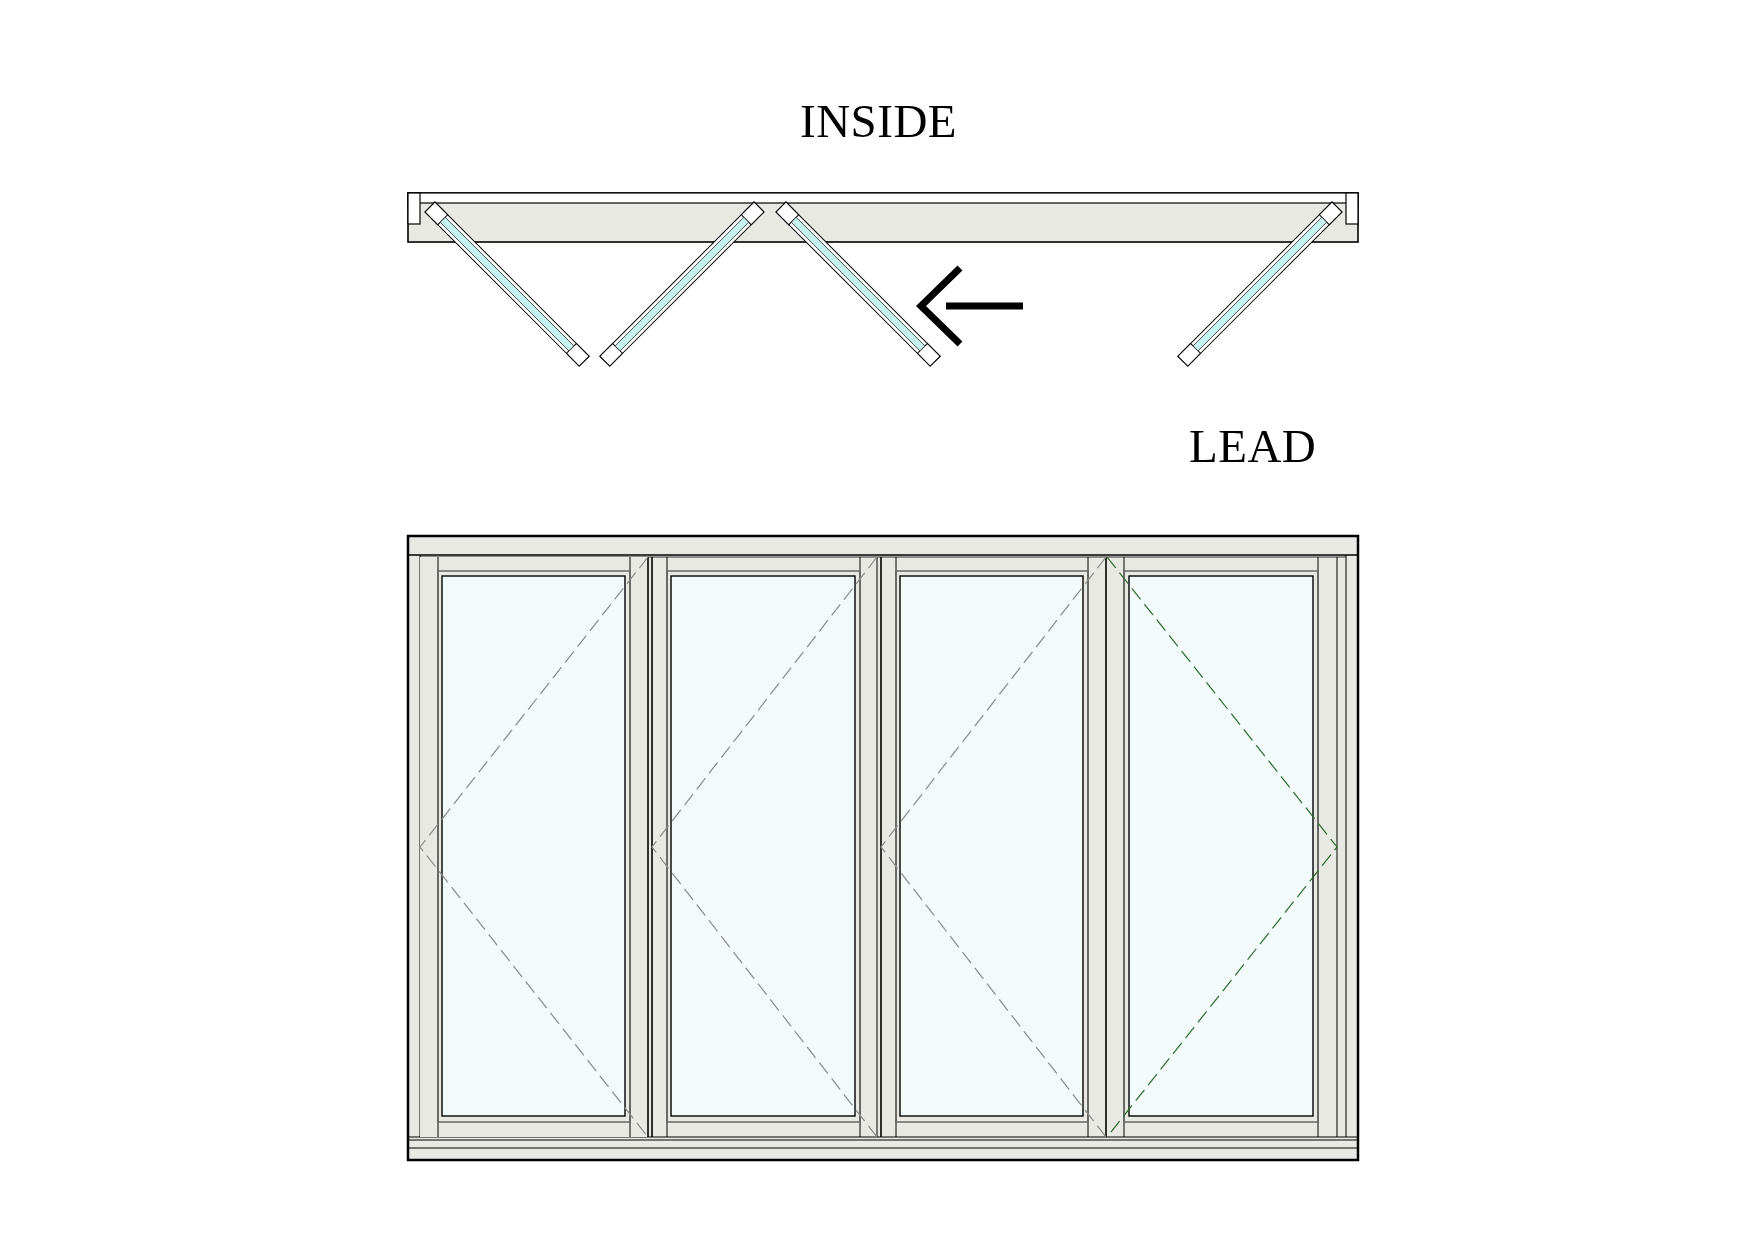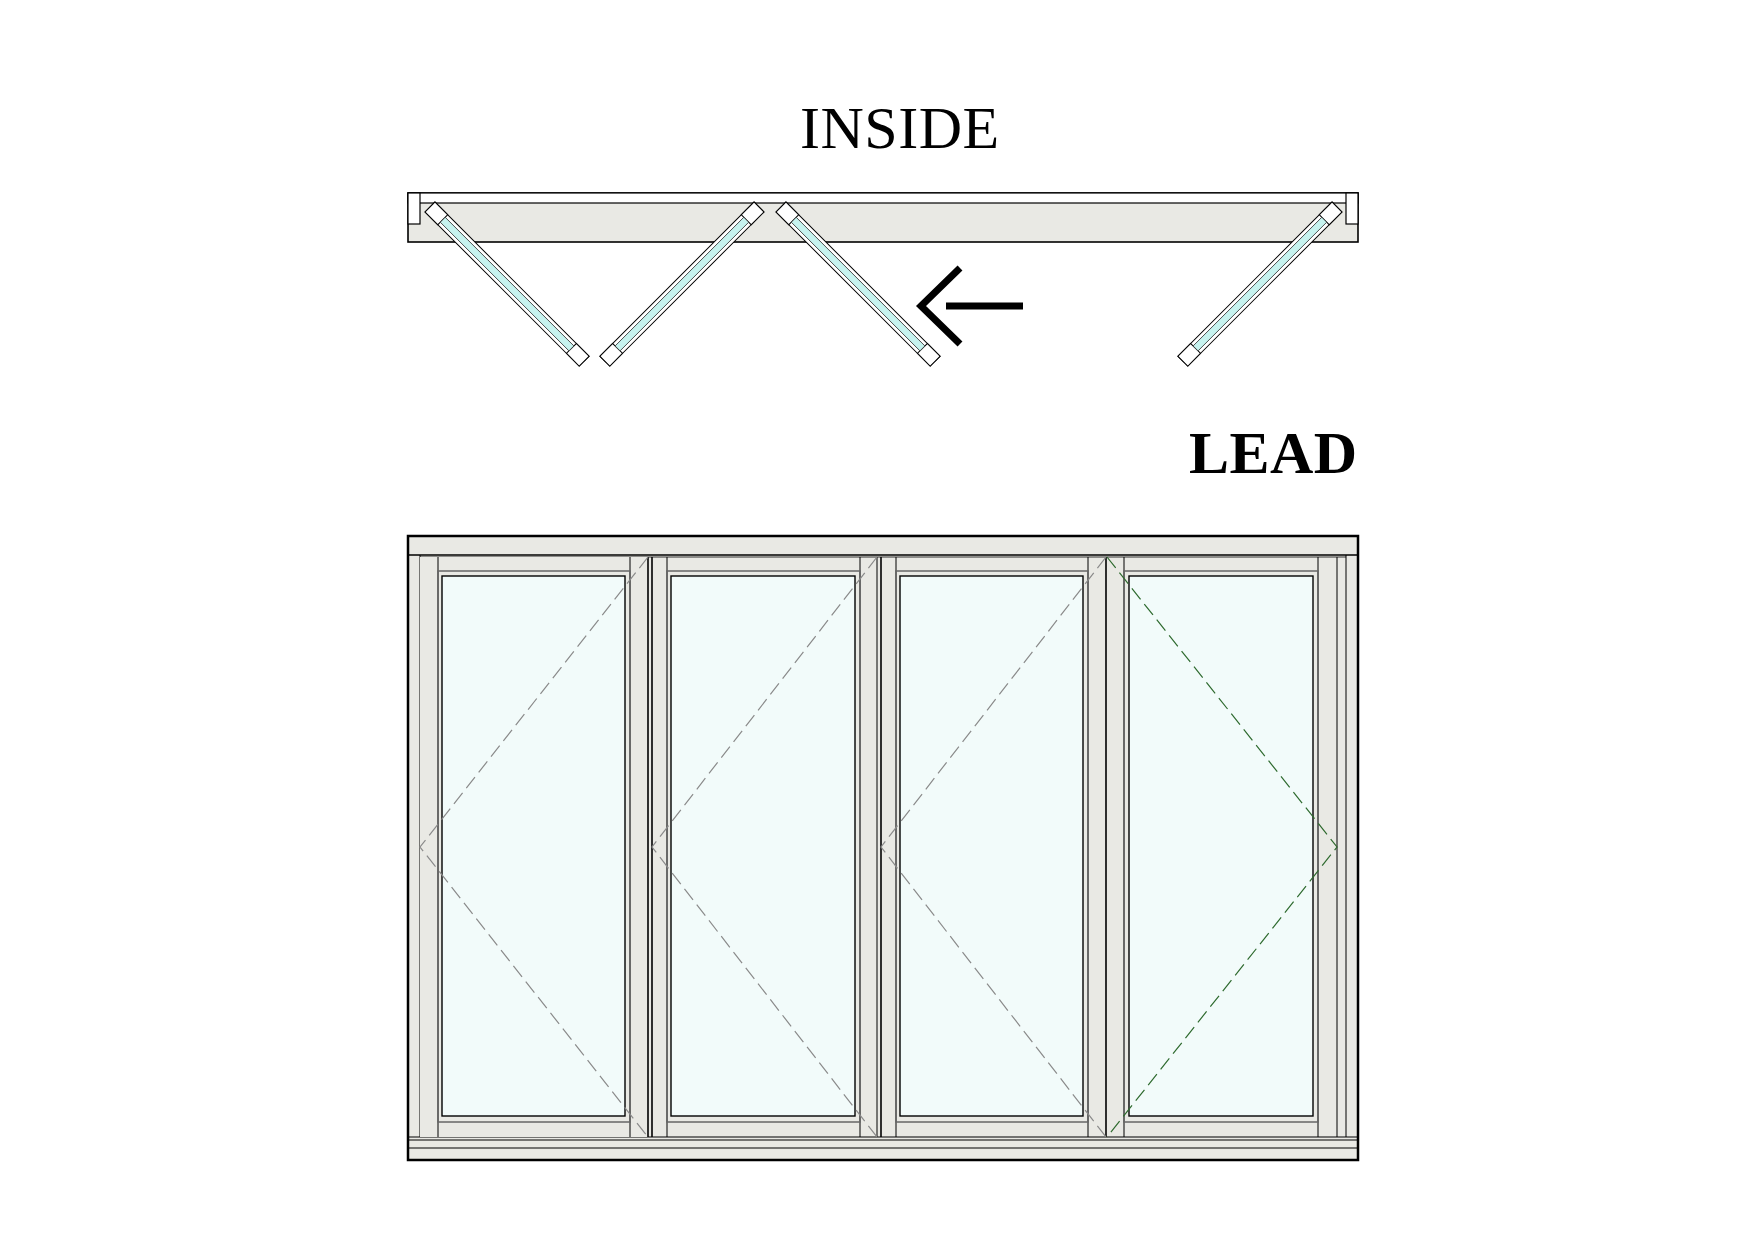--- a/index.html
+++ b/index.html
@@ -1,26 +1,26 @@
 <!DOCTYPE html>
 <html><head>
 <meta charset="utf-8">
 <style>
   html, body { margin: 0; padding: 0; background: #ffffff; }
   body { width: 1754px; height: 1240px; position: relative; overflow: hidden; }
   .label {
     position: absolute;
     font-family: "Liberation Serif", "DejaVu Serif", serif;
     color: #000;
-    font-size: 60px;
+    font-size: 47px;
     line-height: 1;
     letter-spacing: 0.5px;
   }
   #inside-label { left: 800px; top: 98px; }
-  #lead-label { left: 1189px; top: 423px; font-weight: bold; }
+  #lead-label { left: 1189px; top: 423px; }
   svg { position: absolute; left: 0; top: 0; }
 </style>
 </head>
 <body>
 
 <div class="label" id="inside-label">INSIDE</div>
 <div class="label" id="lead-label">LEAD</div>
 
 <svg width="1754" height="1240" viewBox="0 0 1754 1240">
   <defs>

